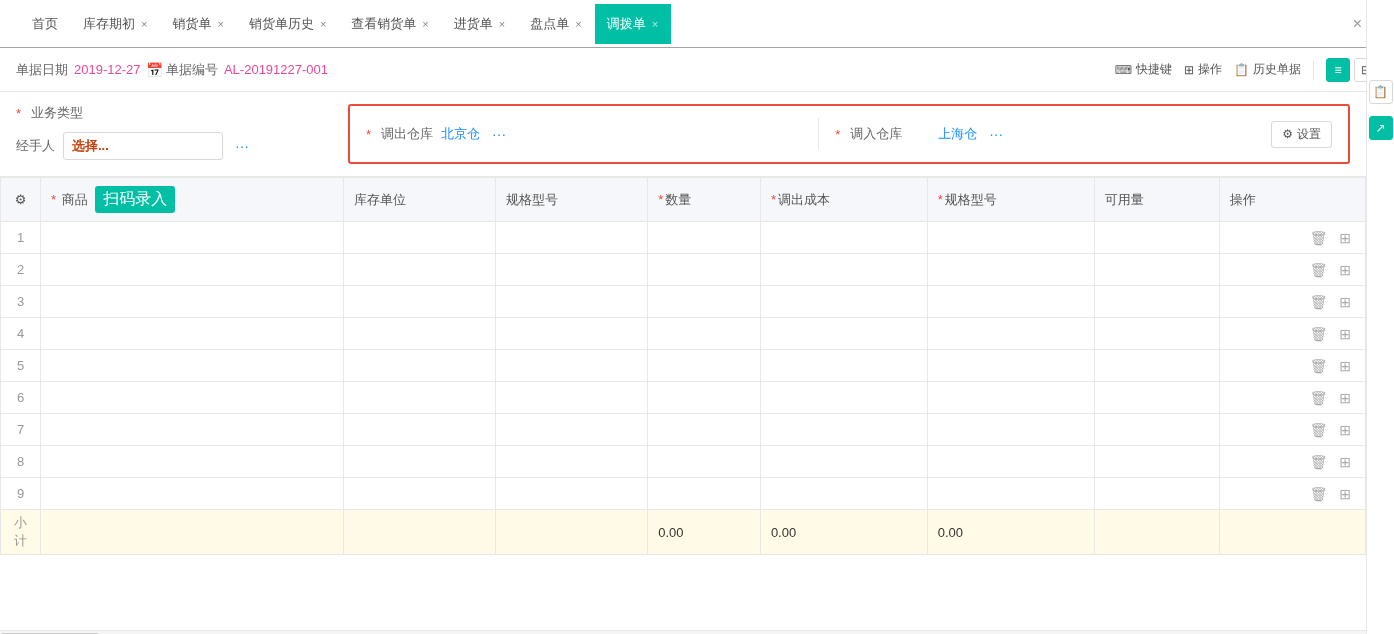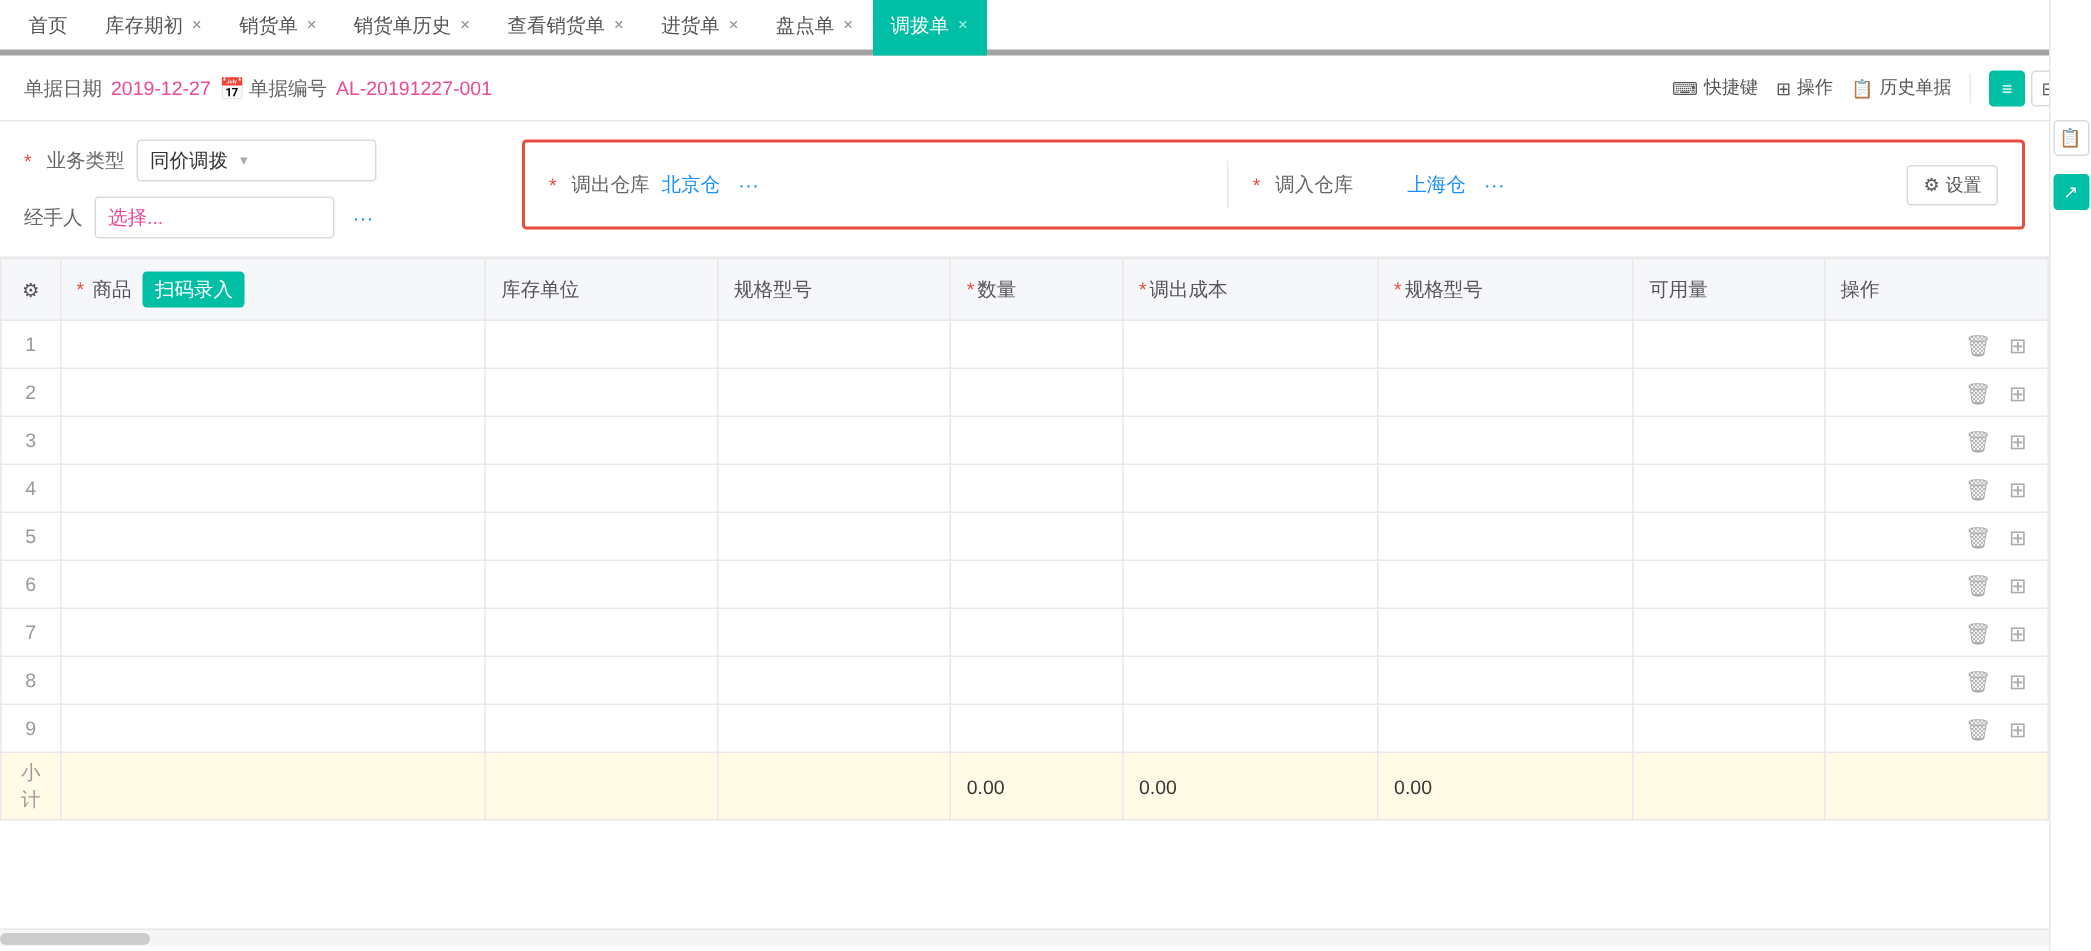--- a/index.html
+++ b/index.html
@@ -1,21 +1,21 @@
 <!DOCTYPE html>
 <html><head>
   <meta charset="utf-8">
   <style>
     * { box-sizing: border-box; margin: 0; padding: 0; }
     body { font-family: -apple-system, BlinkMacSystemFont, 'PingFang SC', 'Microsoft YaHei', sans-serif; font-size: 13px; background: #fff; color: #333; overflow: hidden; }
 
     
     .tab-bar {
-      display: flex; align-items: center; height: 37px; border-bottom: 4px solid #a3a3a3;
-      background: #fff; padding: 0 7px;
+      display: flex; align-items: center; height: 48px; border-bottom: 1px solid #a3a3a3;
+      background: #fff; padding: 0 20px;
     }
     .tab-item {
       display: flex; align-items: center; padding: 0 12px; height: 40px; cursor: pointer;
       font-size: 13px; color: #555; border-right: 1px solid transparent; white-space: nowrap;
       position: relative;
     }
     .tab-item.active {
       background: #00bfa5; color: #fff; border-radius: 0;
     }
     .tab-item .close-icon {
@@ -85,21 +85,21 @@
     }
     tbody td.row-num { text-align: center; color: #999; width: 40px; }
     tbody td.action-cell { text-align: right; white-space: nowrap; }
     .action-btn { background: none; border: none; cursor: pointer; color: #aaa; font-size: 14px; padding: 2px 4px; }
     .subtotal-row { background: #fffbe6 !important; }
     .subtotal-row td { font-weight: 500; }
 
     
     .scan-btn {
       background: #00bfa5; color: #fff; border: none; border-radius: 3px;
-      padding: 3px 8px; font-size: 13px; cursor: pointer; margin-left: 4px;
+      padding: 3px 8px; font-size: 16px; cursor: pointer; margin-left: 4px;
     }
 
     
     .right-sidebar {
       position: fixed; right: 0; top: 0; bottom: 0; width: 28px;
       display: flex; flex-direction: column; align-items: center; padding-top: 80px; gap: 12px;
       border-left: 1px solid #e8e8e8; background: #fff;
     }
     .sidebar-btn {
       width: 24px; height: 24px; display: flex; align-items: center; justify-content: center;
@@ -184,29 +184,25 @@
   </div>
 </div>
 
 <div class="main-content">
 
   <div class="form-area">
     <div class="form-left">
       <div class="field-row">
         <span class="required-star">*</span>
         <span class="field-label">业务类型</span>
-        <div class="field-select">
-          <span>同价调拨</span>
-          <span class="arrow">▾</span>
-        </div>
       </div>
       <div class="field-row">
         <span class="field-label">经手人</span>
         <div class="field-select">
-          <span style="color:#ec4899;">选择...</span>
+          <span style="color:#c2410c;font-weight:bold;">选择...</span>
         </div>
         <span class="more-btn">···</span>
       </div>
     </div>
 
     <div class="form-right">
       <div class="warehouse-section">
         <span class="required-star">*</span>
         <span class="field-label">调出仓库</span>
         <span class="field-value" style="color:#1890ff;">北京仓</span>

